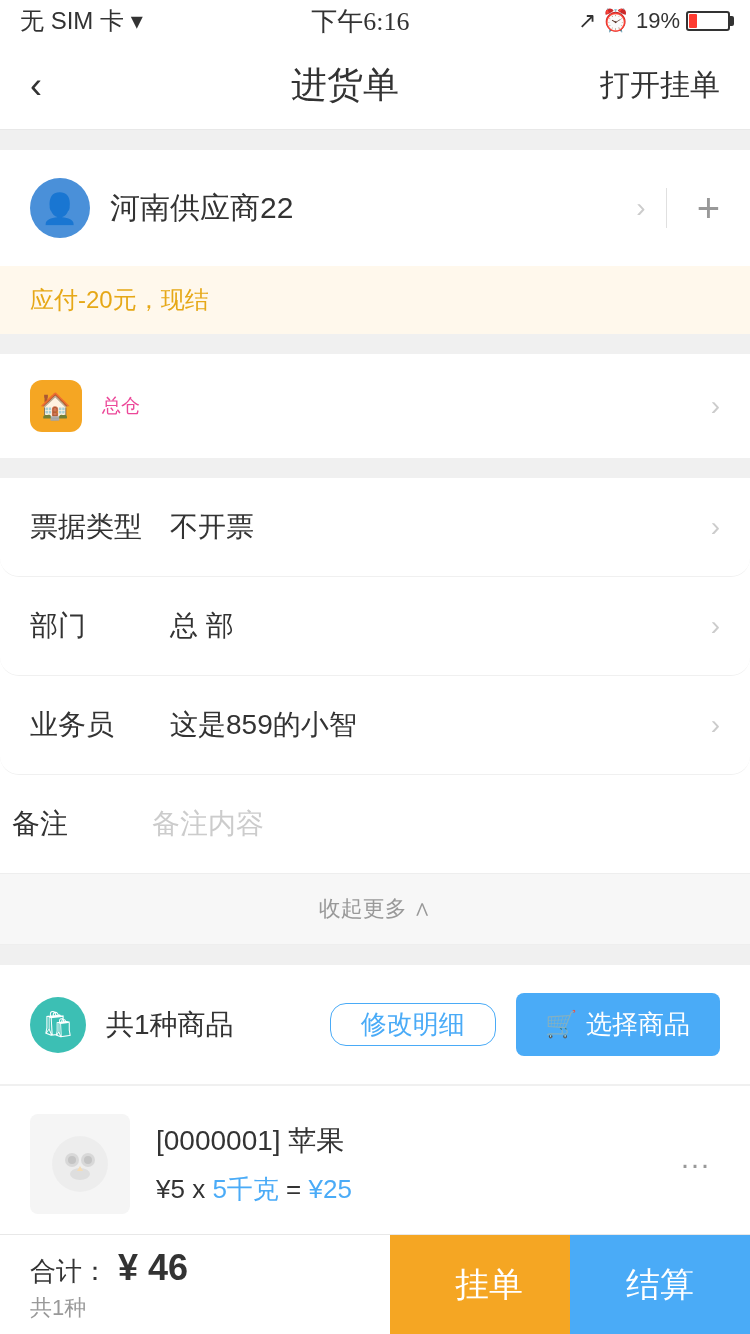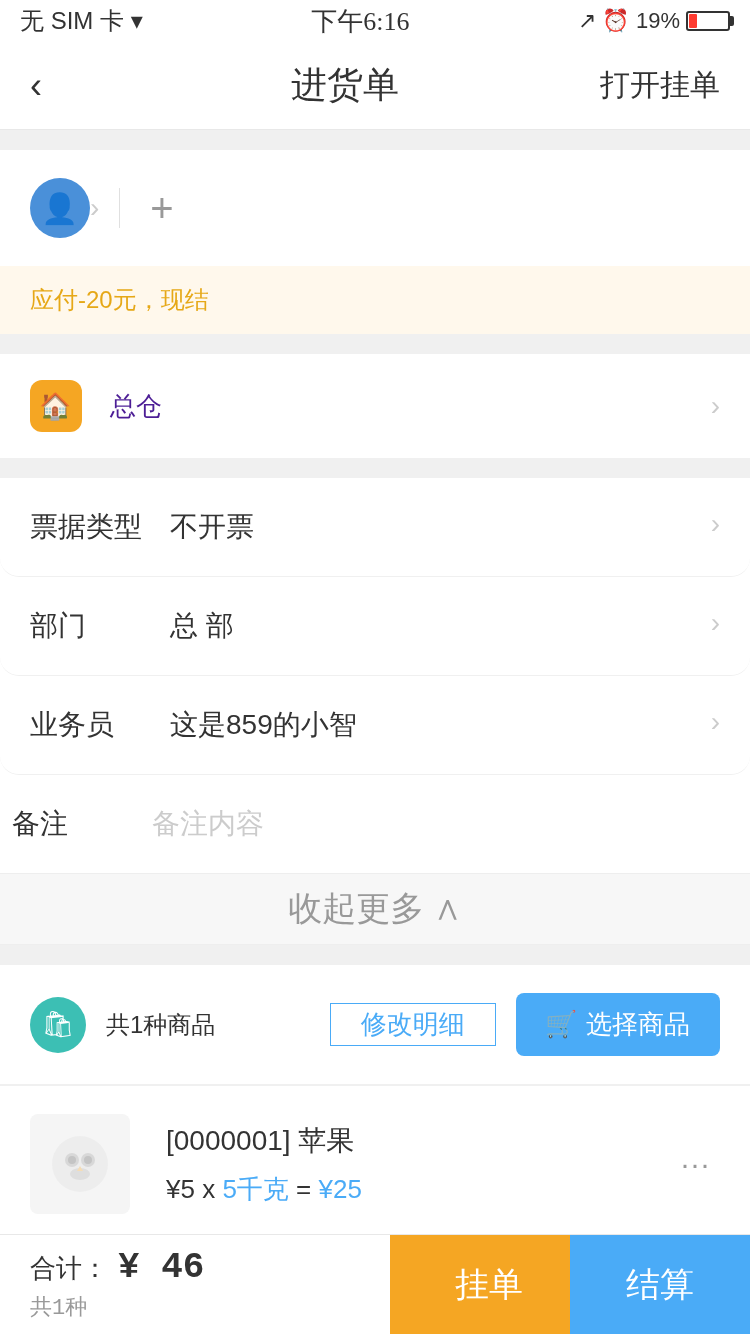--- a/index.html
+++ b/index.html
@@ -124,32 +124,33 @@
       background: #fff;
       border-top: 1px solid #f0f0f0;
     }
     .warehouse-icon {
       width: 52px; height: 52px; border-radius: 12px; background: #f5a623;
       display: flex; align-items: center; justify-content: center;
       color: #fff; font-size: 26px; flex-shrink: 0;
     }
     .row-label {
       flex: 1;
-      font-size: 26px;
-      color: #4c1d95;
-      margin-left: 28px;
+      font-size: 19px;
+      color: #ec4899;
+      margin-left: 20px;
     }
     .row-chevron { color: #ccc; font-size: 28px; }
 
     
     .form-section {
       background: #fff;
     }
     .form-row {
       display: flex;
+      align-items: center;
       padding: 30px 30px;
       border-bottom: 1px solid #f0f0f0;
       min-height: 90px;
       border-radius: 19px;
     }
     .form-row:last-child { border-bottom: none; padding-left: 12px; }
     .form-key {
       width: 140px;
       font-size: 28px;
       color: #333;
@@ -164,49 +165,49 @@
     .form-chevron { color: #ccc; font-size: 28px; }
 
     
     .collapse-row {
       background: #f7f7f7;
       height: 72px;
       display: flex;
       align-items: center;
       justify-content: center;
       color: #999;
-      font-size: 34px;
+      font-size: 22px;
       border-top: 1px solid #eee;
       border-bottom: 1px solid #eee;
     }
 
     
     .product-header {
       display: flex;
       align-items: center;
       padding: 28px 30px;
       background: #fff;
       gap: 20px;
     }
     .product-icon-wrap {
       width: 56px; height: 56px; border-radius: 50%; background: #3cbfb4;
       display: flex; align-items: center; justify-content: center;
       color: #fff; font-size: 26px; flex-shrink: 0;
     }
     .product-count {
       flex: 1;
-      font-size: 24px;
+      font-size: 28px;
       color: #333;
     }
     .btn-outline {
       border: 1px solid #4aabf7;
       color: #4aabf7;
       background: #fff;
       padding: 3px 30px;
-      border-radius: 0;
+      border-radius: 16px;
       font-size: 26px;
       cursor: pointer;
     }
     .btn-primary {
       background: #4aabf7;
       color: #fff;
       border: none;
       padding: 14px 30px;
       border-radius: 8px;
       font-size: 26px;
@@ -216,21 +217,21 @@
       gap: 8px;
     }
 
     
     .product-card {
       background: #fff;
       margin-top: 2px;
       display: flex;
       align-items: center;
       padding: 28px 30px;
-      gap: 36px;
+      gap: 26px;
     }
     .product-thumb {
       width: 100px; height: 100px;
       background: #f5f5f5;
       border-radius: 8px;
       display: flex;
       align-items: center;
       justify-content: center;
       flex-shrink: 0;
       color: #ccc;
@@ -261,21 +262,20 @@
       width: 750px;
       height: 100px;
       display: flex;
       align-items: center;
       background: #fff;
       border-top: 1px solid #e8e8e8;
     }
     .total-section {
       flex: 1;
       padding: 0 30px;
-      font-family: Liberation Mono, monospace;
     }
     .total-label { font-size: 26px; color: #333; display: flex; align-items: baseline; gap: 10px; }
     .total-amount { font-size: 36px; font-weight: 600; color: #333; }
     .total-sub { font-size: 22px; color: #999; margin-top: 4px; }
     .action-btn {
       width: 180px;
       height: 100px;
       display: flex;
       align-items: center;
       justify-content: center;
@@ -317,20 +317,21 @@
   <div class="nav-action">打开挂单</div>
 </div>
 
 <div class="section-gap"></div>
 
 <div class="card">
   <div class="supplier-row">
     <div class="supplier-avatar">
       <span>👤</span>
     </div>
+    <div class="supplier-name">河南供应商22</div>
     <span class="chevron-icon">›</span>
     <div class="divider-vertical"></div>
     <span class="plus-btn">+</span>
   </div>
 
   <div class="payment-hint">应付-20元，现结</div>
 </div>
 
 <div class="section-gap"></div>
 

